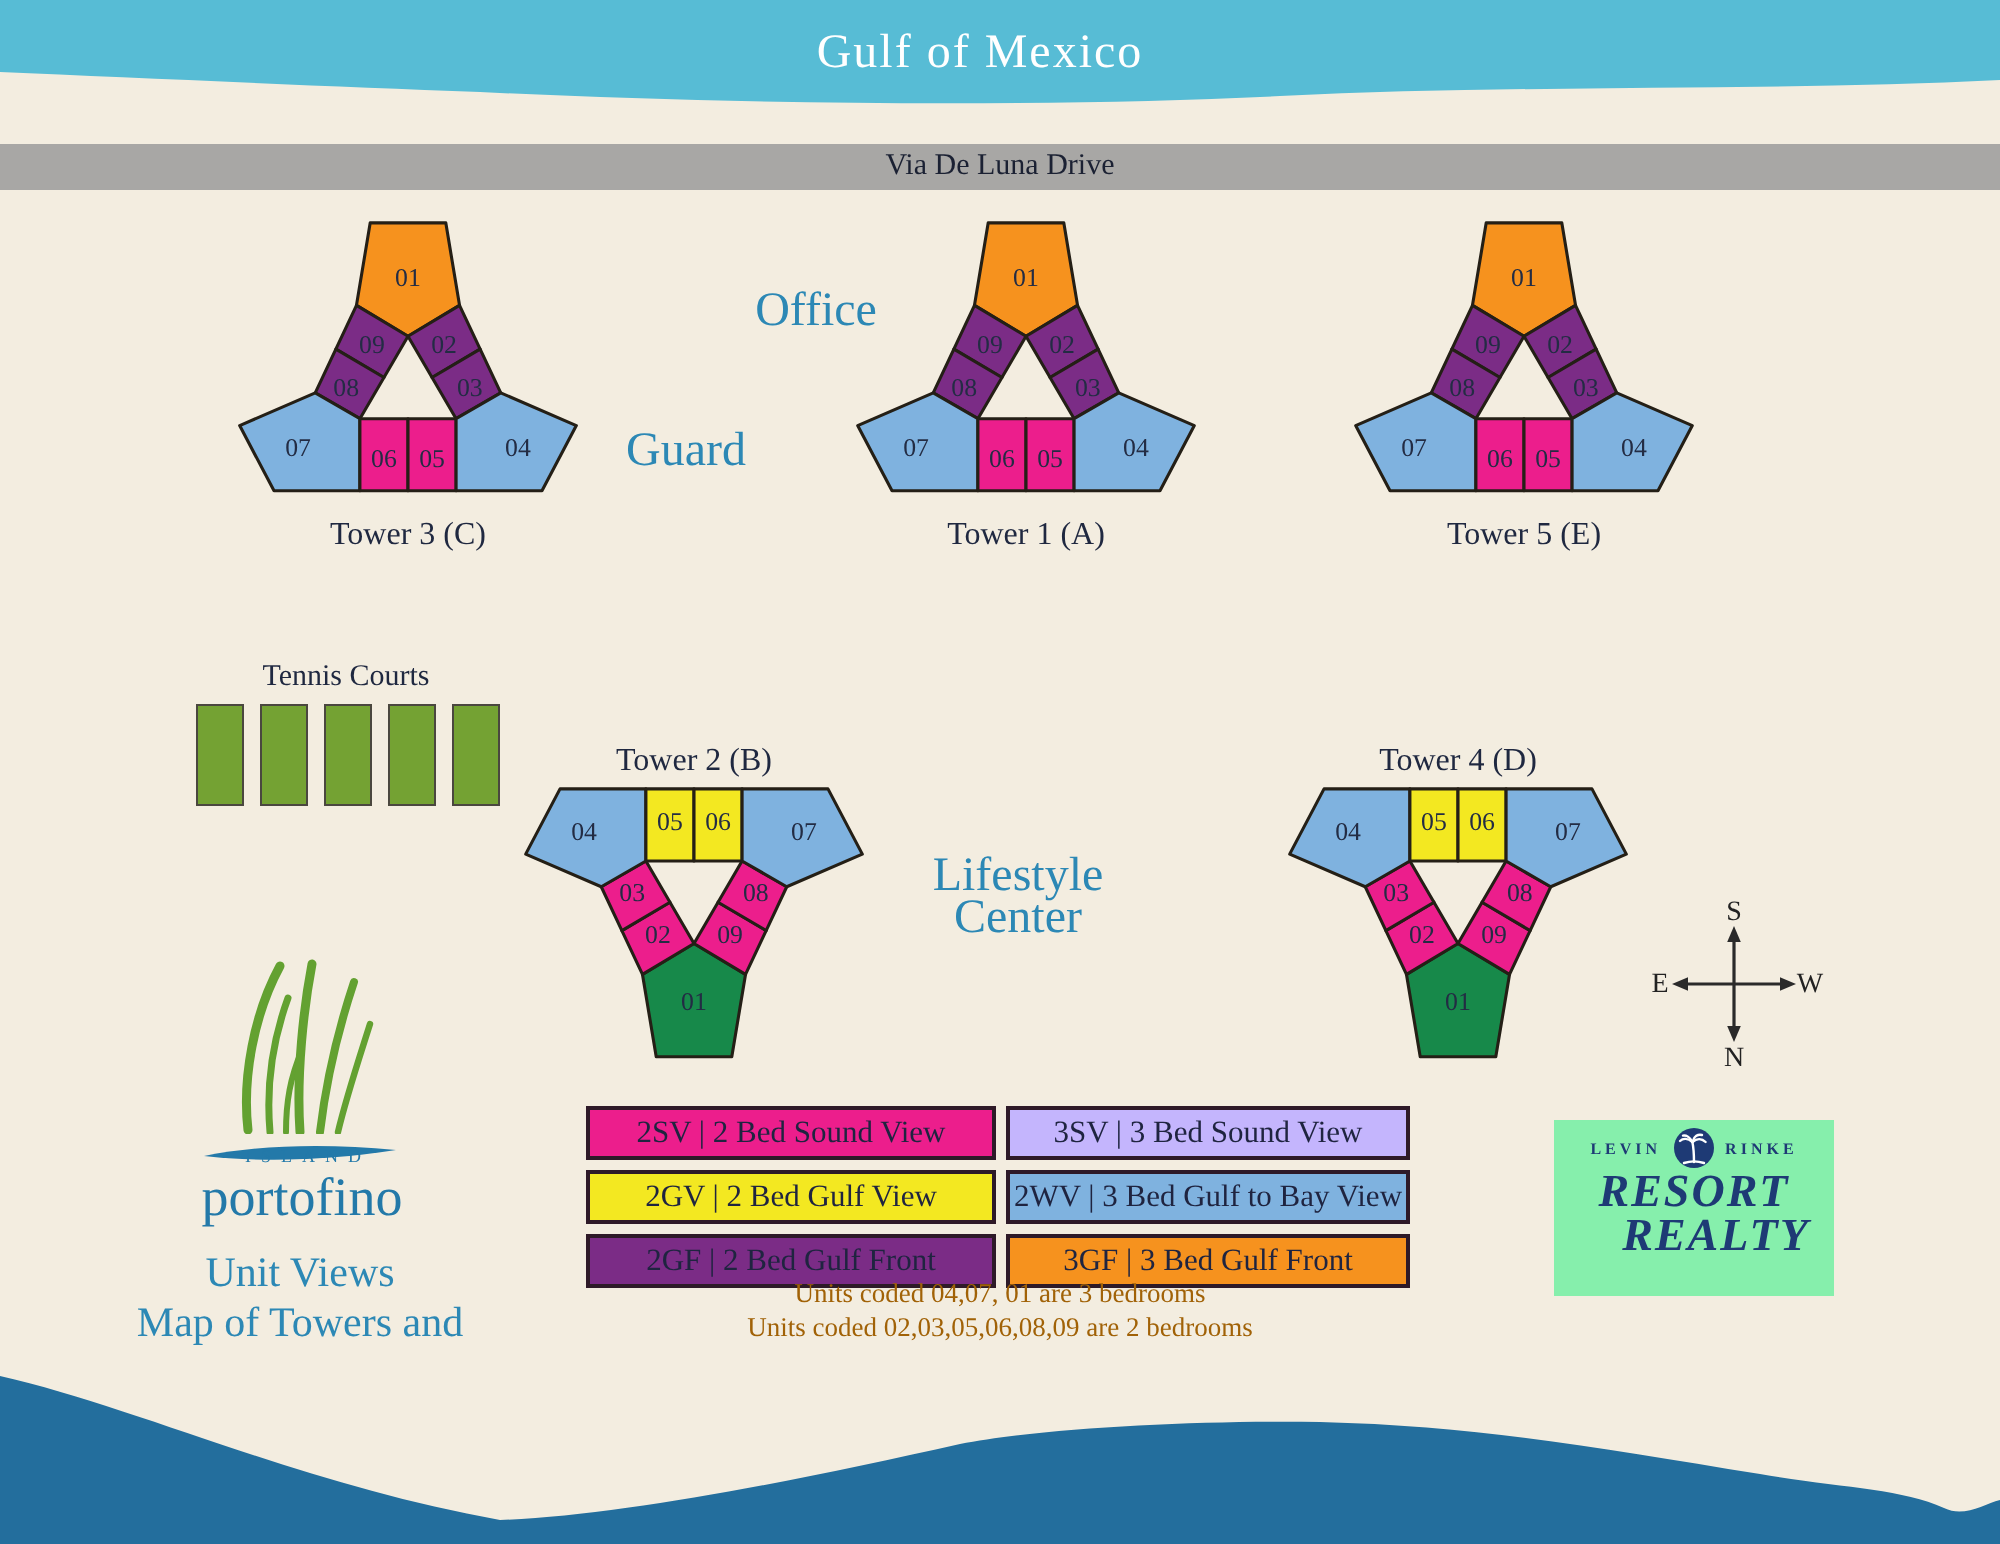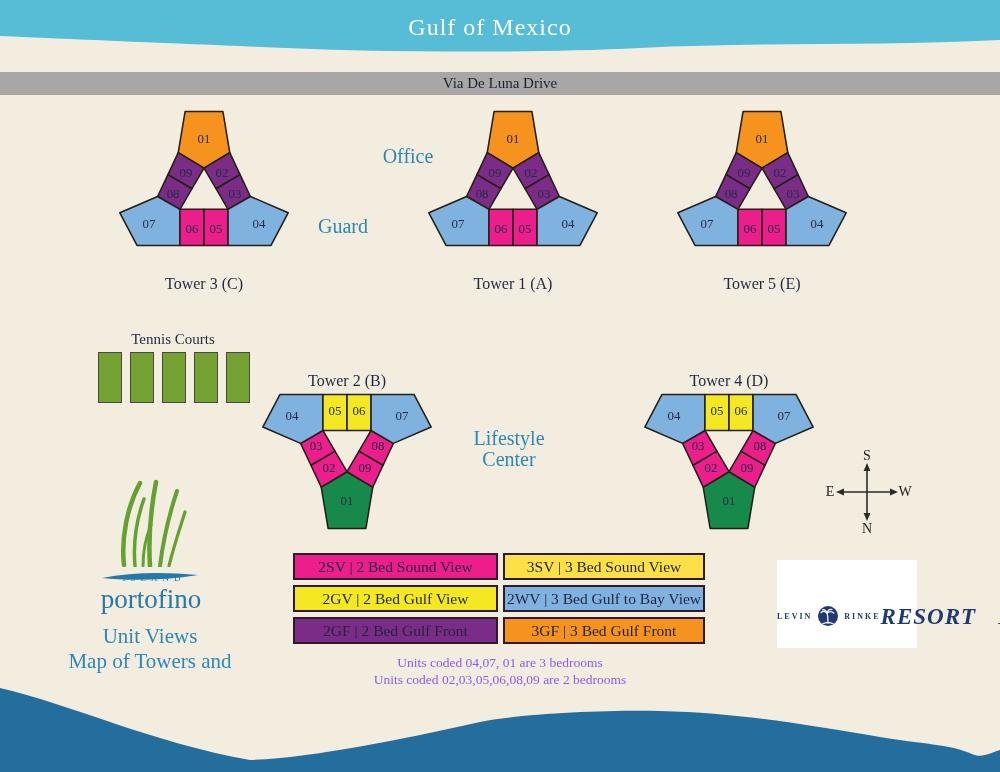--- a/index.html
+++ b/index.html
@@ -15,55 +15,55 @@
   .bay-label{left:510px;top:729px;font-size:21px;}
 
   
   .road{position:absolute;left:0;top:72px;width:1000px;height:23px;background:#A8A7A5;}
   .road-label{width:100%;text-align:center;line-height:23px;font-size:15px;color:#1B2133;}
 
   
   .tower{position:absolute;display:flex;flex-direction:column;align-items:center;width:172px;}
   .tower.label-above{flex-direction:column-reverse;}
   .tower-svg{width:172px;height:146px;}
-  .tower-name{font-size:16px;color:#1F2840;margin-top:21px;white-space:nowrap;}
+  .tower-name{font-size:16px;color:#1F2840;margin-top:5px;white-space:nowrap;}
   .tower.label-above .tower-name{margin-top:0;margin-bottom:1px;}
   .unit-num{font-family:"Liberation Serif",serif;font-size:15px;fill:#232C44;}
 
   
-  .poi{position:absolute;color:#2C88B5;font-size:20px;transform:translate(-50%,-50%);text-align:center;white-space:nowrap;}
+  .poi{position:absolute;color:#2C88B5;font-size:24px;transform:translate(-50%,-50%);text-align:center;white-space:nowrap;}
   .poi.multiline{white-space:normal;line-height:21px;}
 
   
   .tennis-label{position:absolute;left:173px;top:339px;transform:translate(-50%,-50%);font-size:15px;color:#1F2840;white-space:nowrap;}
   .courts{position:absolute;left:98px;top:352px;display:flex;gap:8px;}
   .court{width:24px;height:51px;background:#74A233;border:1.5px solid #4A473F;box-sizing:border-box;}
 
   
   .compass{position:absolute;left:822px;top:446px;}
   .compass text{font-family:"Liberation Serif",serif;font-size:14px;fill:#222222;}
 
   
   .legend-col{position:absolute;top:553px;display:flex;flex-direction:column;gap:5px;}
   .legend-col-left{left:293px;width:205px;}
   .legend-col-right{left:503px;width:202px;}
   .legend-row{height:23px;border:2px solid #2E1A28;box-sizing:content-box;display:flex;align-items:center;justify-content:center;
               font-size:15.5px;color:#1F2440;white-space:nowrap;}
-  .notes{position:absolute;left:290px;top:638px;width:420px;text-align:center;font-size:13.5px;color:#8b5cf6;line-height:17px;margin-top:16px;}
+  .notes{position:absolute;left:290px;top:638px;width:420px;text-align:center;font-size:13.5px;color:#a16207;line-height:17px;}
 
   
   .grass-svg{position:absolute;left:113px;top:479px;}
   .swoosh-svg{position:absolute;left:100px;top:570px;}
   .porto-name{position:absolute;left:151px;top:599px;transform:translate(-50%,-50%);font-size:27px;color:#2379A9;white-space:nowrap;}
   .porto-sub{position:absolute;left:154px;top:578px;transform:translate(-50%,-50%);font-size:9px;letter-spacing:5px;color:#2379A9;white-space:nowrap;}
   .map-title{position:absolute;left:150px;top:624px;transform:translateX(-50%);text-align:center;font-size:21px;line-height:25px;color:#2C88B5;white-space:nowrap;}
 
   
-  .realty{position:absolute;left:777px;top:560px;width:140px;height:88px;background:#ffffff;
-          display:flex;align-items:center;padding-top:24px;box-sizing:border-box;}
+  .realty{position:absolute;left:777px;top:560px;width:140px;height:88px;background:#86efac;
+          display:flex;flex-direction:column;align-items:center;padding-top:3px;box-sizing:border-box;}
   .realty-top{display:flex;align-items:center;gap:5px;color:#1E3A75;font-size:8px;letter-spacing:2px;font-weight:bold;}
   .realty-script{font-style:italic;font-weight:bold;color:#1E3A75;font-size:23px;line-height:21px;letter-spacing:1px;}
   .realty-script.line2{padding-left:22px;margin-top:1px;}
 </style>
 </head>
 <body>
 
 <div class="page">
 
   <svg class="band-svg" width="1000" height="62" viewBox="0 0 1000 62">
@@ -253,21 +253,21 @@
     <div>Unit Views</div>
     <div>Map of Towers and</div>
   </div>
 
   <div class="legend-col legend-col-left">
       <div class="legend-row" style="background: rgb(236, 30, 140);">2SV | 2 Bed Sound View</div>
       <div class="legend-row" style="background: rgb(243, 232, 33);">2GV | 2 Bed Gulf View</div>
       <div class="legend-row" style="background: rgb(123, 44, 134);">2GF | 2 Bed Gulf Front</div>
     </div>
   <div class="legend-col legend-col-right">
-      <div class="legend-row" style="background: #fde047;">3SV | 3 Bed Sound View</div>
+      <div class="legend-row" style="background: #c4b5fd;">3SV | 3 Bed Sound View</div>
       <div class="legend-row" style="background: rgb(127, 178, 223);">2WV | 3 Bed Gulf to Bay View</div>
       <div class="legend-row" style="background: rgb(246, 146, 30);">3GF | 3 Bed Gulf Front</div>
     </div>
   <div class="notes">
     <div>Units coded 04,07, 01 are 3 bedrooms</div>
     <div>Units coded 02,03,05,06,08,09 are 2 bedrooms</div>
   </div>
 
   <div class="realty">
     <div class="realty-top">

